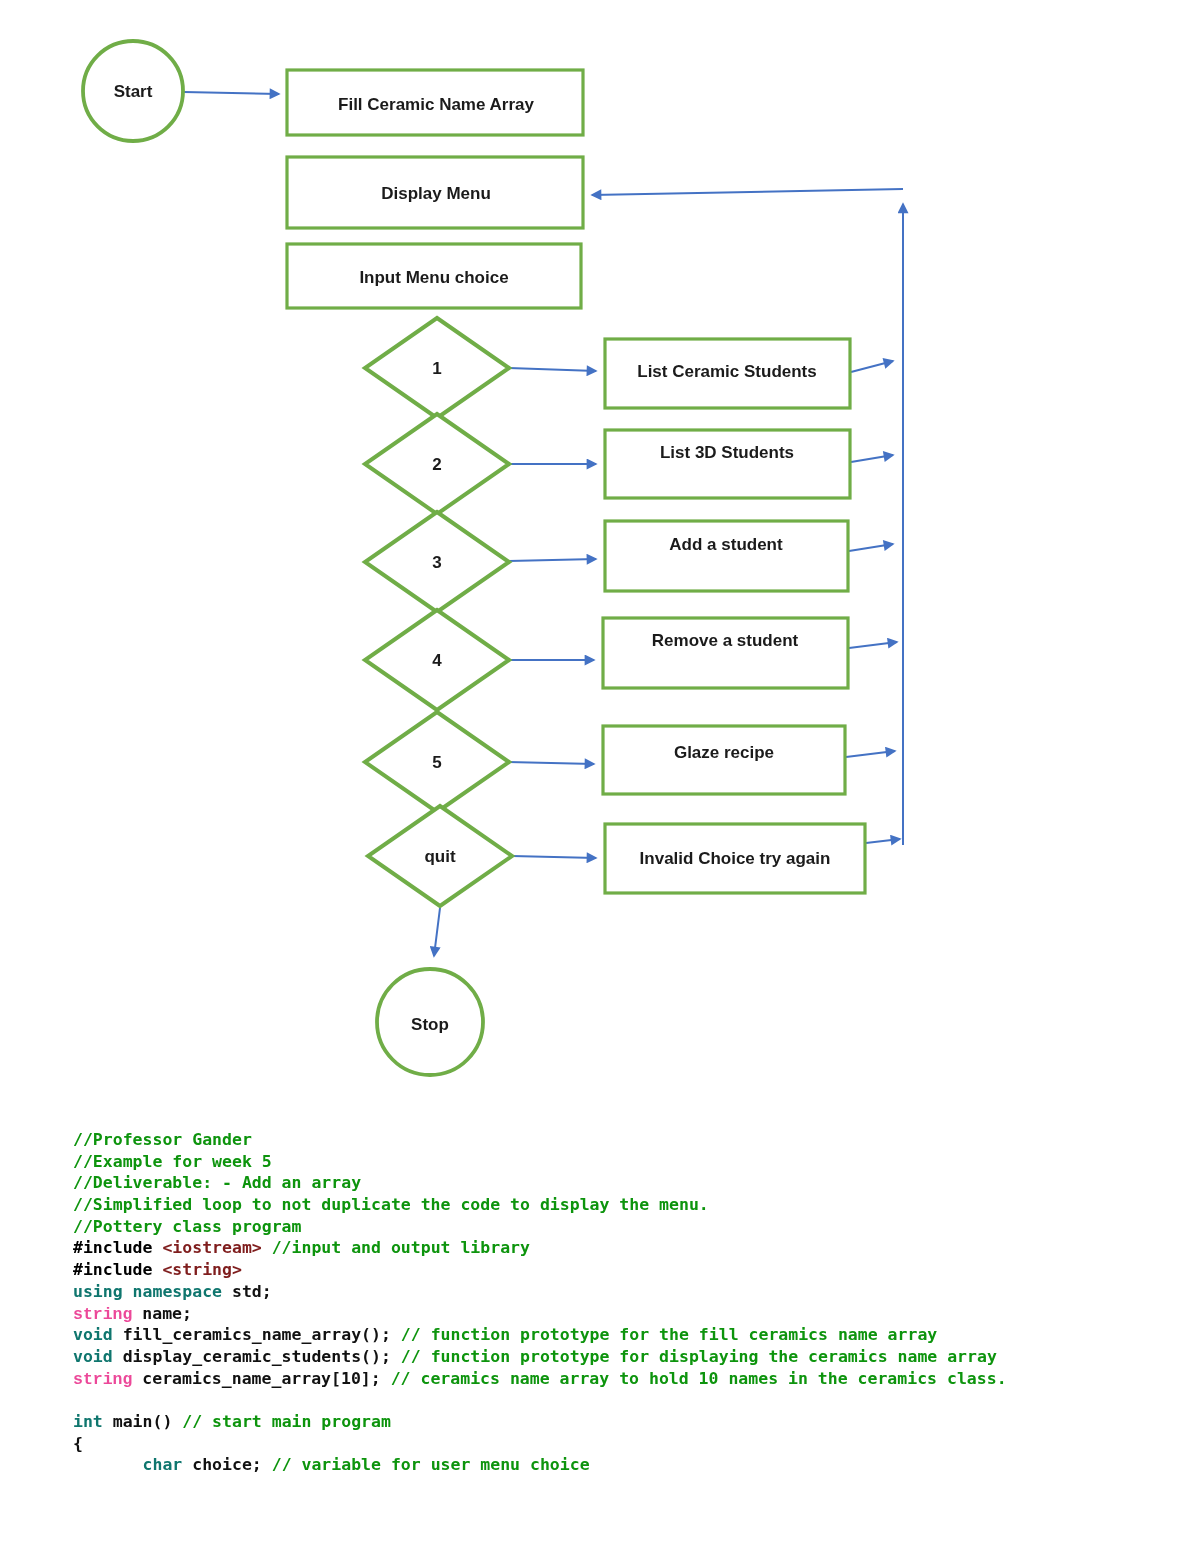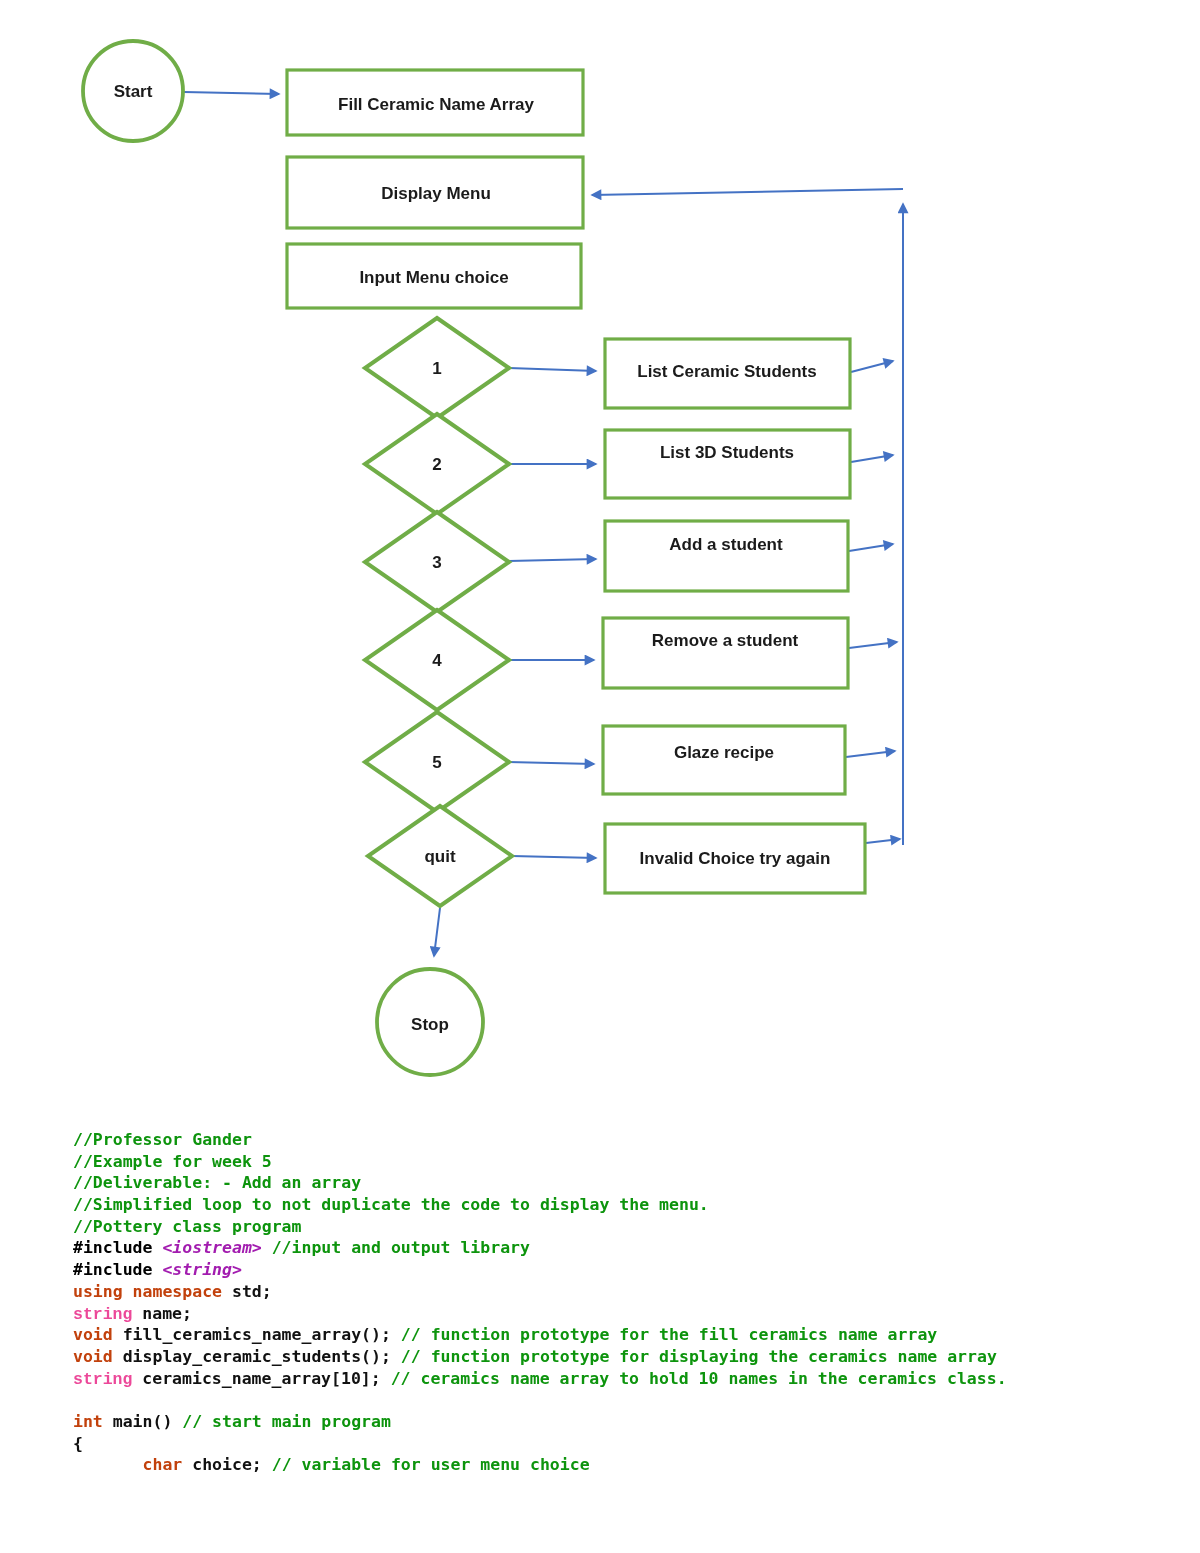--- a/index.html
+++ b/index.html
@@ -31,24 +31,24 @@
     font-family:"DejaVu Sans Mono","Liberation Mono",monospace;
     font-size:16.5px;
     font-weight:700;
     line-height:21.7px;
     white-space:pre;
     color:#111111;
   }
   #code-block .line{height:21.7px;}
   .pln{color:#111111;text-align:right;}
   .com{color:#0d940d;}
-  .kw{color:#c2410c;}
+  .kw{color:#0f766e;}
   .typ{color:#ec4899;font-family:Liberation Mono, monospace;}
   .dir{color:#000000;}
-  .inc{color:#a21caf;font-style:italic;}
+  .inc{color:#7f1d1d;}
 </style>
 </head>
 <body>
 
 <div class="page">
 
   <svg class="flow" width="1200" height="1120" viewBox="0 0 1200 1120">
     <defs>
       <marker id="arw" viewBox="0 0 10 10" refX="8.5" refY="5" markerWidth="6.5" markerHeight="5.5" orient="auto">
         <path d="M0,0 L10,5 L0,10 z" fill="#4472C4"></path>

